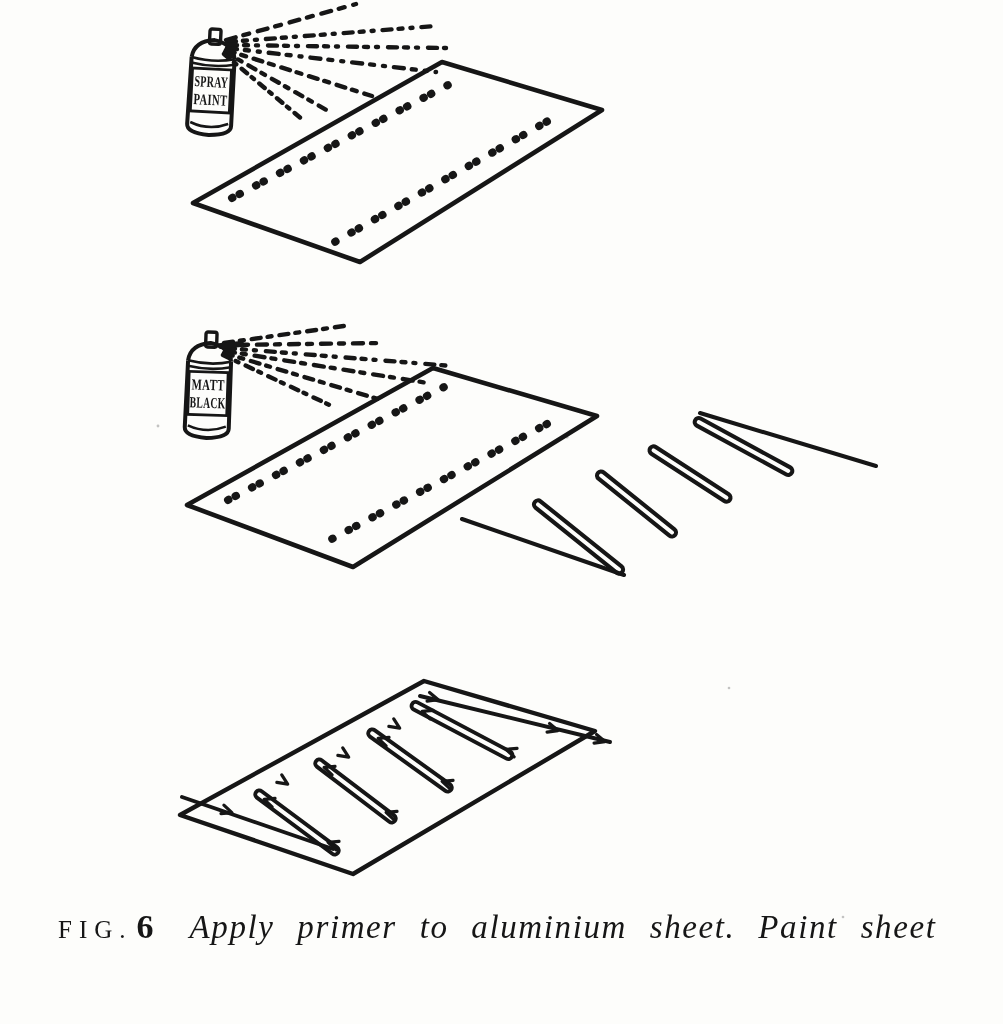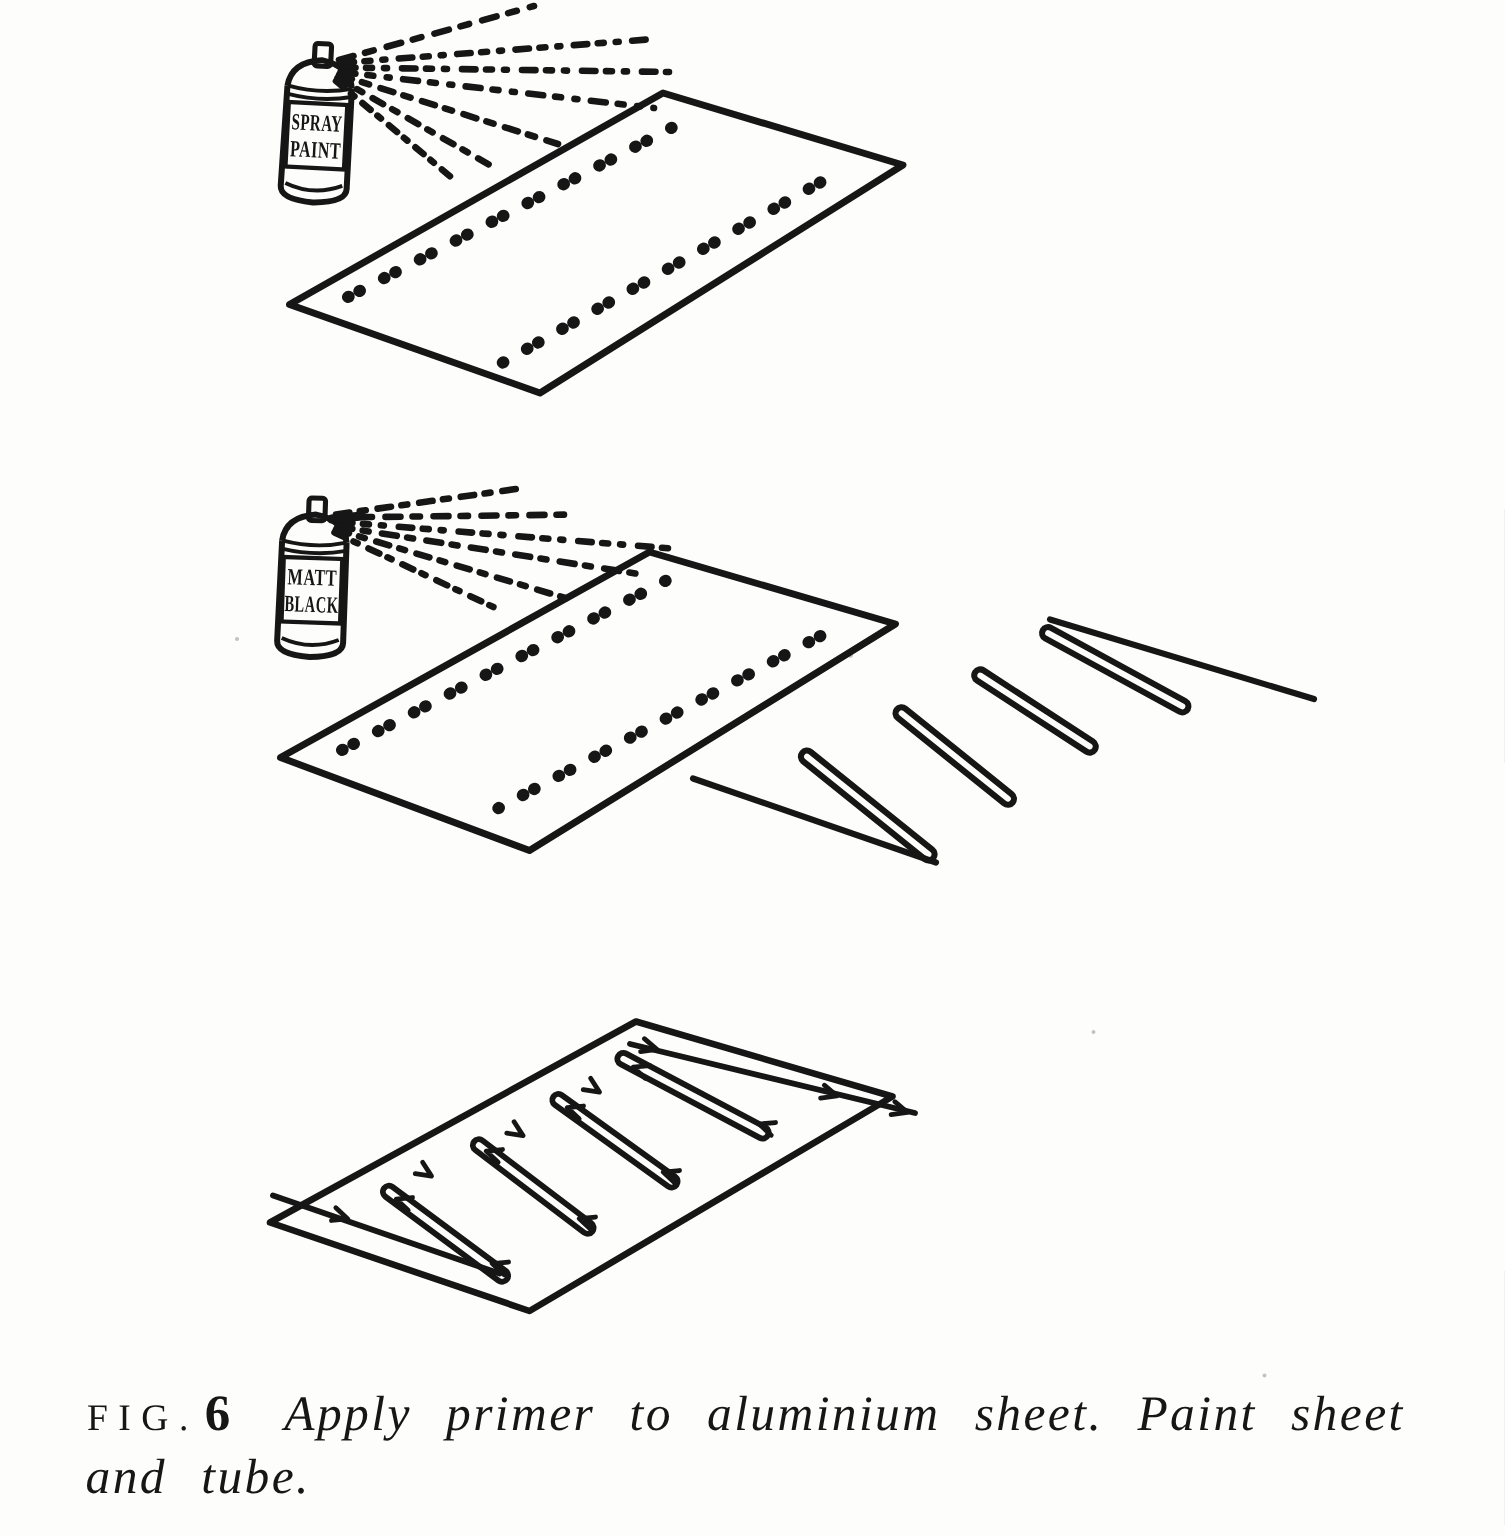--- a/index.html
+++ b/index.html
@@ -16,21 +16,21 @@
   svg.fig *{vector-effect:none;}
   .ink-line{stroke:currentColor;fill:none;}
   .can-label{
     font-family:"Liberation Serif", serif;
     font-weight:bold;
     font-size:15.5px;
     fill:currentColor;
     text-anchor:middle;
     letter-spacing:.5px;
   }
-  .cap-line{position:absolute;white-space:nowrap;color:var(--ink,#161616);margin-top:16px;}
+  .cap-line{position:absolute;white-space:nowrap;color:var(--ink,#161616);}
   .cap-line1{left:58px;top:908px;}
   .cap-line2{left:57px;top:951px;}
   .figlab{
     font-size:25px;
     letter-spacing:7px;
     font-style:normal;
   }
   .fignum{
     font-size:34px;
     font-weight:bold;
@@ -146,17 +146,14 @@
       <circle cx="567" cy="437" r="1.6"></circle>
       <circle cx="729" cy="688" r="1.3"></circle>
       <circle cx="158" cy="426" r="1.4"></circle>
       <circle cx="843" cy="917" r="1.3"></circle>
     </g>
   </svg>
 
   <div class="cap-line cap-line1">
     <span class="figlab">FIG.</span><span class="fignum">6</span><span class="captext">Apply primer to aluminium sheet. Paint sheet</span>
   </div>
-  <div class="cap-line cap-line2">
-    <span class="captext">and tube.</span>
-  </div>
 
 </div>
 
 </body></html>

